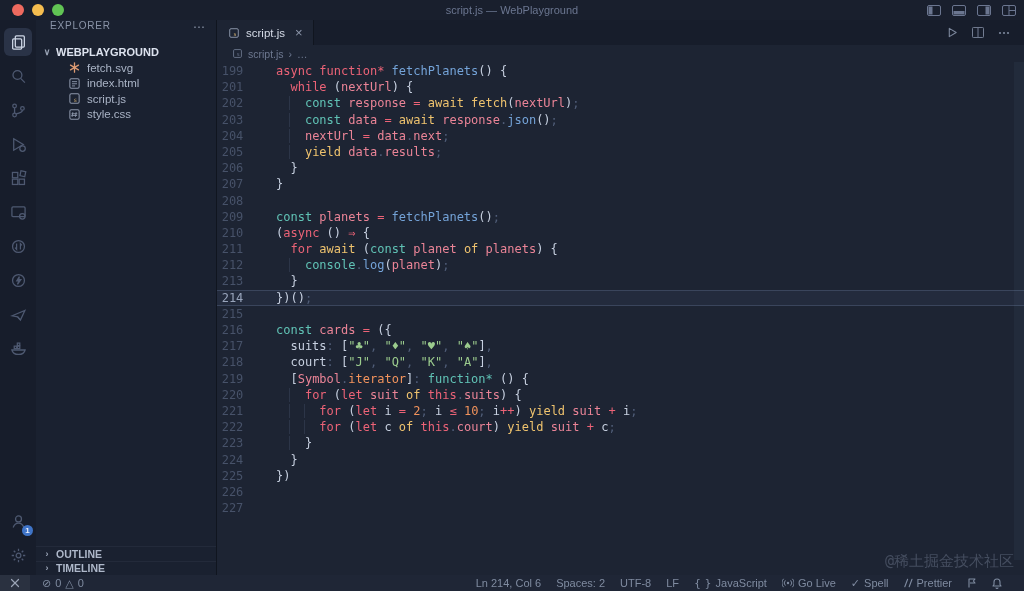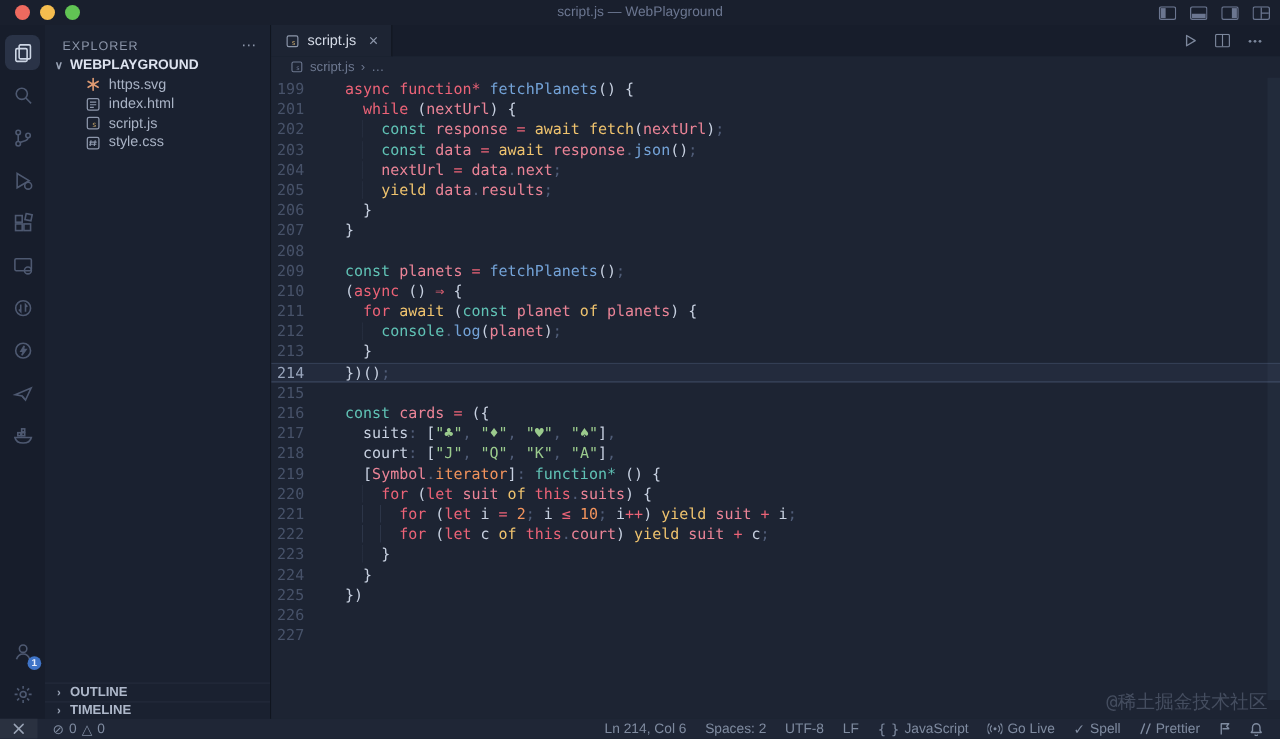--- a/index.html
+++ b/index.html
@@ -22,21 +22,21 @@
   .activitybar { width:36px; background:#171d2b; display:flex; flex-direction:column; align-items:center; padding-top:5px; flex:0 0 36px; }
   .ab-item { width:28px; height:28px; margin:3px 0; display:flex; align-items:center; justify-content:center; border-radius:6px; position:relative; }
   .ab-item.active { background:#2a3347; }
   .ab-item svg { stroke:#4e5971; fill:none; stroke-width:1.2; }
   .ab-item.active svg { stroke:#cdd6e5; }
   .ab-spacer { flex:1; }
   .ab-badge { position:absolute; right:-1px; bottom:-1px; width:11px; height:11px; border-radius:50%; background:#3f74c7; color:#e8eefb; font-size:8px; line-height:11px; text-align:center; font-weight:bold; }
 
   
   .sidebar { width:181px; background:#1a2130; border-right:1px solid #10151f; display:flex; flex-direction:column; flex:0 0 181px; }
-  .sb-header { height:23px; display:flex; align-items:flex-end; padding:0 10px 0 14px; }
+  .sb-header { height:23px; display:flex; align-items:flex-start; padding:0 10px 0 14px; }
   .sb-header-label { font-size:10px; letter-spacing:0.8px; color:#8a94a8; flex:1; }
   .sb-more { color:#8a94a8; font-size:12px; letter-spacing:1px; }
   .sb-folder { height:17px; display:flex; align-items:center; gap:4px; padding-left:6px; color:#dde3ef; font-size:11px; font-weight:bold; }
   .sb-chev { color:#9aa4b6; font-size:9px; width:10px; text-align:center; }
   .sb-file { height:15.5px; display:flex; align-items:center; gap:6px; padding-left:32px; color:#a9b3c5; font-size:11.5px; }
   .sb-file svg { flex:0 0 auto; }
   .sb-bottom { margin-top:auto; }
   .sb-section { height:14.5px; display:flex; align-items:center; gap:4px; padding-left:6px; border-top:1px solid #232a3a; color:#aeb8ca; font-size:10.5px; font-weight:bold; }
 
   
@@ -61,21 +61,21 @@
   .tk-dm { color:#505d78; }
   .tk-lk { color:#9bcb8d; text-decoration:underline; text-underline-offset:2px; }
   .tk-ind { background-image:repeating-linear-gradient(to right, transparent 0, transparent 13.45px, #2c3548 13.45px, #2c3548 14.45px); }
   .scrollbar { position:absolute; top:0; right:0; width:10px; height:498px; background:rgba(120,140,170,0.07); }
   .watermark { position:absolute; right:10px; bottom:4px; font-size:15px; color:#525b6e; opacity:0.75; }
 
   
   .statusbar { height:16px; background:#1f2636; display:flex; align-items:center; font-size:11px; color:#7f8ba0; }
   .st-remote { width:30px; height:16px; background:#2a3140; display:flex; align-items:center; justify-content:center; }
   .st-left { display:flex; align-items:center; gap:4px; padding-left:8px; }
-  .st-right { margin-left:auto; display:flex; align-items:center; gap:7px; padding-right:10px; }
+  .st-right { margin-left:auto; display:flex; align-items:center; gap:7px; padding-right:18px; }
   .st-item { display:flex; align-items:center; gap:4px; padding:0 4px; white-space:nowrap; }
   .glyph { font-family:"DejaVu Sans",sans-serif; }
   .st-item svg { display:block; }
 </style>
 </head>
 <body>
 
 <div class="titlebar">
   <div class="traffic">
     <span class="dot r"></span>
@@ -208,21 +208,21 @@
     </div>
     <div class="sb-file">
       <svg width="13" height="13" viewBox="0 0 14 14">
           <g stroke="#dd9a72" stroke-width="1.4" stroke-linecap="round">
             <line x1="7" y1="2" x2="7" y2="12"></line>
             <line x1="2.7" y1="4.5" x2="11.3" y2="9.5"></line>
             <line x1="11.3" y1="4.5" x2="2.7" y2="9.5"></line>
           </g>
           <circle cx="7" cy="7" r="1.6" fill="#dd9a72"></circle>
         </svg>
-      <span>https.svg</span>
+      <span>fetch.svg</span>
     </div>
     <div class="sb-file">
       <svg width="13" height="13" viewBox="0 0 14 14">
           <rect x="2" y="2" width="10" height="10" rx="1.5" fill="none" stroke="#8d97ab" stroke-width="1.1"></rect>
           <line x1="4.3" y1="5" x2="9.7" y2="5" stroke="#8d97ab"></line>
           <line x1="4.3" y1="7.3" x2="9.7" y2="7.3" stroke="#8d97ab"></line>
           <line x1="4.3" y1="9.6" x2="7.6" y2="9.6" stroke="#8d97ab"></line>
         </svg>
       <span>index.html</span>
     </div>

